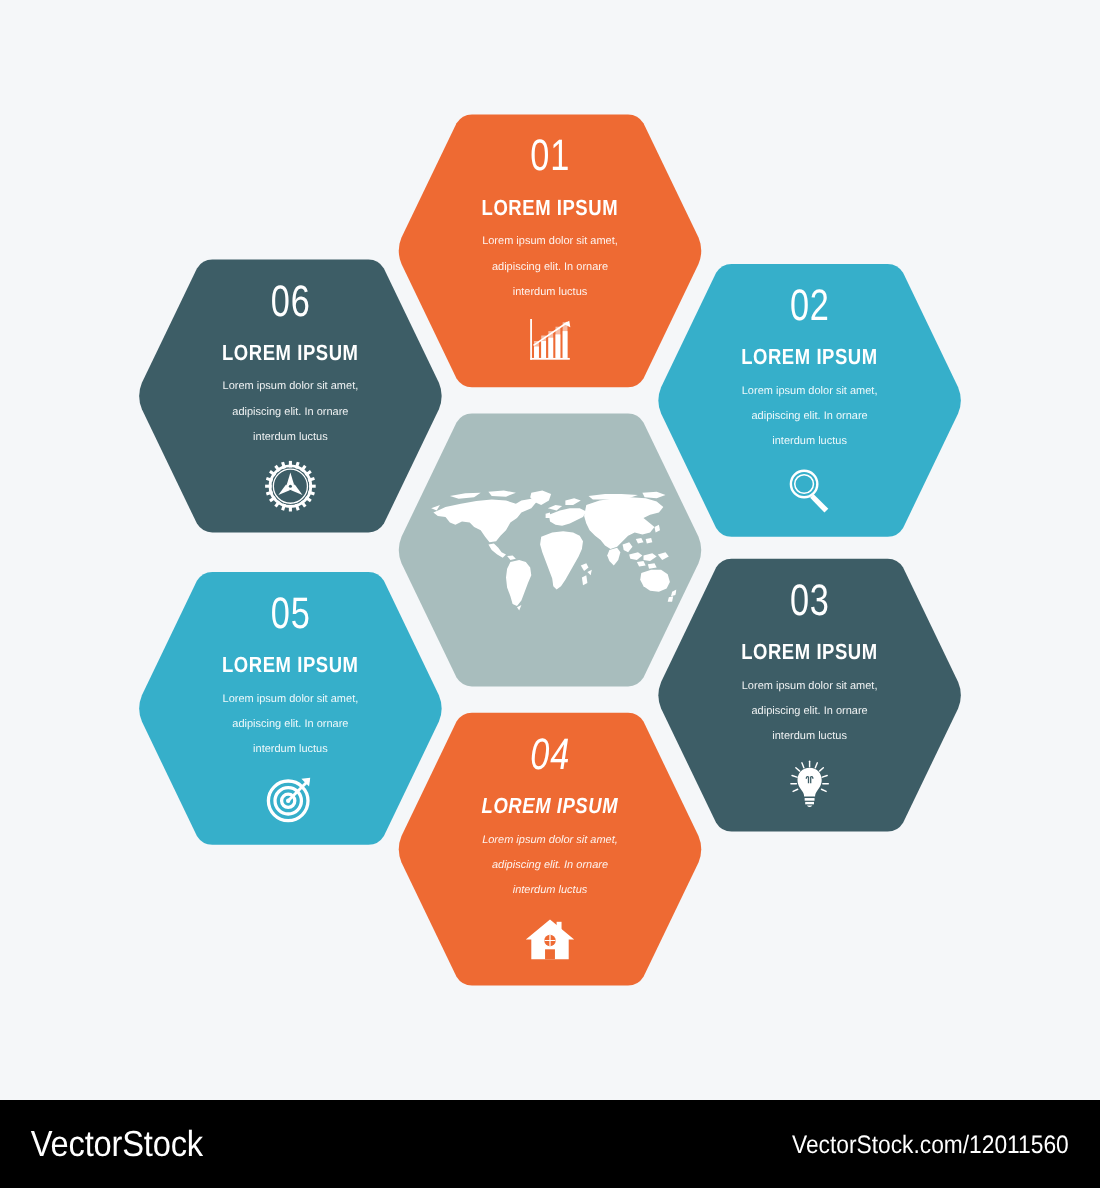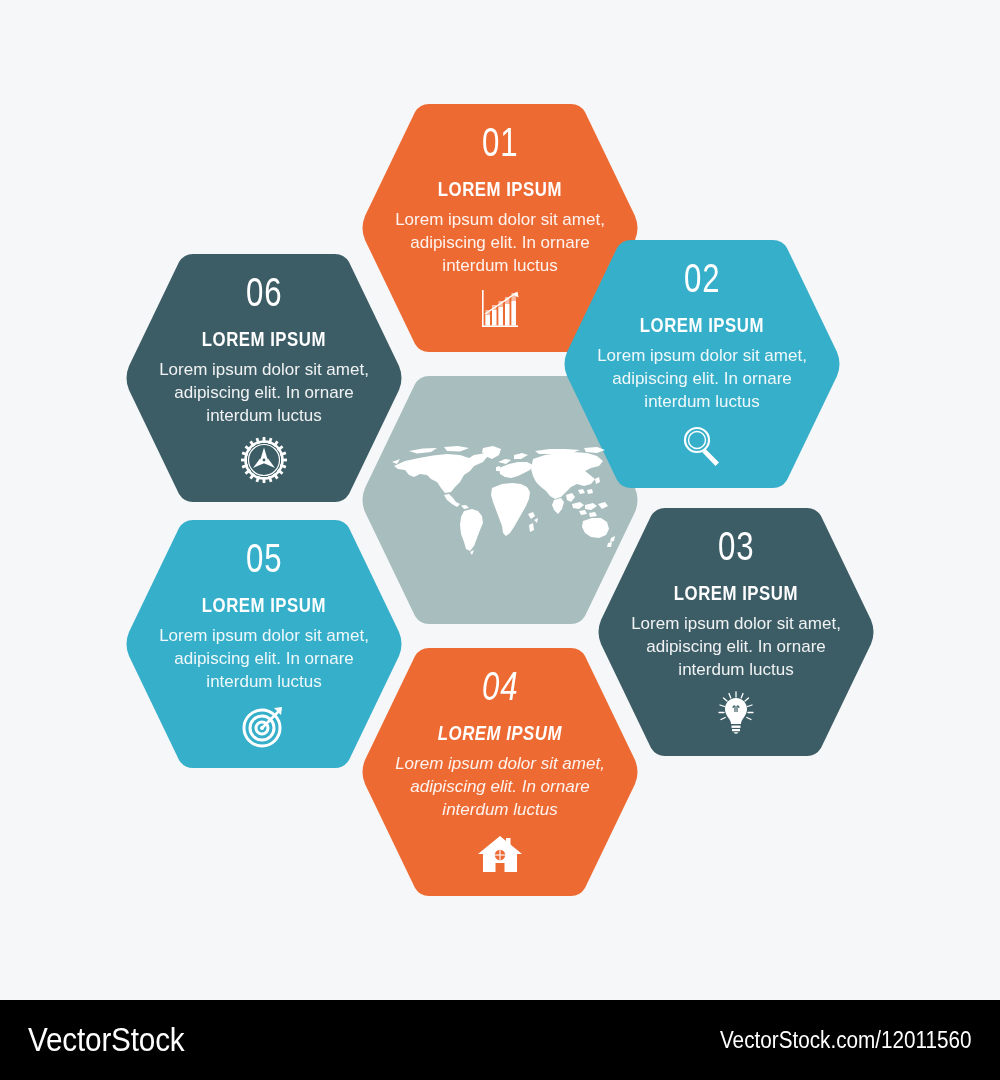--- a/index.html
+++ b/index.html
@@ -71,21 +71,21 @@
     font-size: 20px;
     letter-spacing: 0.6px;
     font-weight: 700;
     margin-top: 16px;
     transform: scaleX(0.84);
     font-family: "Liberation Sans", sans-serif;
   }
 
   .hex-body {
     color: rgba(255,255,255,0.92);
-    font-size: 17px;
+    font-size: 10px;
     line-height: 23px;
     margin-top: 7px;
     width: 210px;
   }
 
   .hex-icon {
     margin-top: 9px;
     width: 48px;
     height: 48px;
     display: block;
@@ -233,21 +233,21 @@
             <rect x="35.5" y="7" width="4.4" height="32.4" opacity="0.55"></rect>
             <rect x="35.5" y="15" width="4.4" height="24.4"></rect>
             <path d="M9 28 L40 7" stroke="#ffffff" stroke-width="1.5" fill="none"></path>
             <path d="M41.5 5.5 L42.5 11.5 L36.5 8.5 Z"></path>
           </g>
         </svg>
       </span>
     </div>
   </div>
 
-  <div class="hex" style="left:560px; top:236px;">
+  <div class="hex" style="left:594px; top:236px;">
     <svg class="hex-svg" viewBox="0 0 284 256">
       <path d="M 71 4 L 213 4 Q 222 4 227 12 L 277 116 Q 282 128 277 140 L 227 244 Q 222 252 213 252 L 71 252 Q 62 252 57 244 L 7 140 Q 2 128 7 116 L 57 12 Q 62 4 71 4 Z" fill="#36afca"></path>
     </svg>
     <div class="hex-content">
       <div class="hex-num">02</div>
       <div class="hex-title">LOREM IPSUM</div>
       <div class="hex-body">
         <div>Lorem ipsum dolor sit amet,</div>
         <div>adipiscing elit. In ornare</div>
         <div>interdum luctus</div>
@@ -355,21 +355,21 @@
             <circle cx="22" cy="26" r="6" stroke-width="3"></circle>
           </g>
           <circle cx="22" cy="26" r="2" fill="#ffffff"></circle>
           <path d="M22 26 L40 8" stroke="#ffffff" stroke-width="2.6" stroke-linecap="round" fill="none"></path>
           <path d="M34 6 L42 5 L41 13 L37.5 9.5 Z" fill="#ffffff"></path>
         </svg>
       </span>
     </div>
   </div>
 
-  <div class="hex" style="left:122px; top:250px;">
+  <div class="hex" style="left:122px; top:232px;">
     <svg class="hex-svg" viewBox="0 0 284 256">
       <path d="M 71 4 L 213 4 Q 222 4 227 12 L 277 116 Q 282 128 277 140 L 227 244 Q 222 252 213 252 L 71 252 Q 62 252 57 244 L 7 140 Q 2 128 7 116 L 57 12 Q 62 4 71 4 Z" fill="#3d5d66"></path>
     </svg>
     <div class="hex-content">
       <div class="hex-num">06</div>
       <div class="hex-title">LOREM IPSUM</div>
       <div class="hex-body">
         <div>Lorem ipsum dolor sit amet,</div>
         <div>adipiscing elit. In ornare</div>
         <div>interdum luctus</div>

